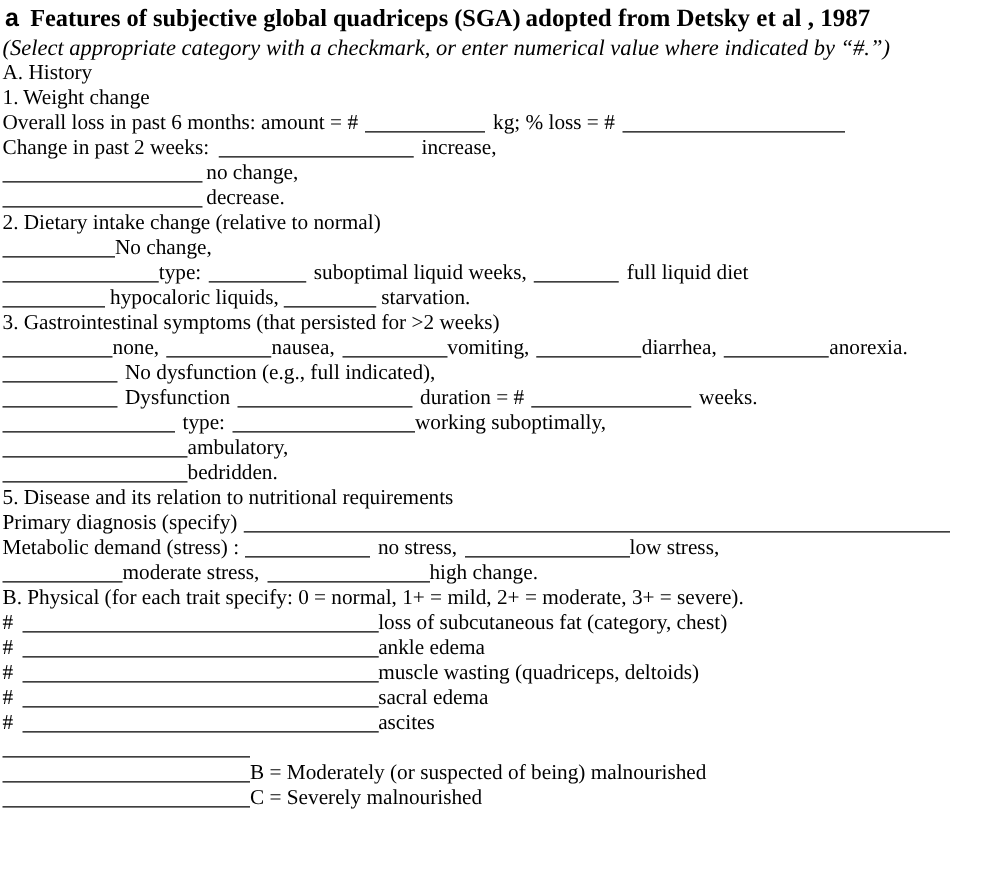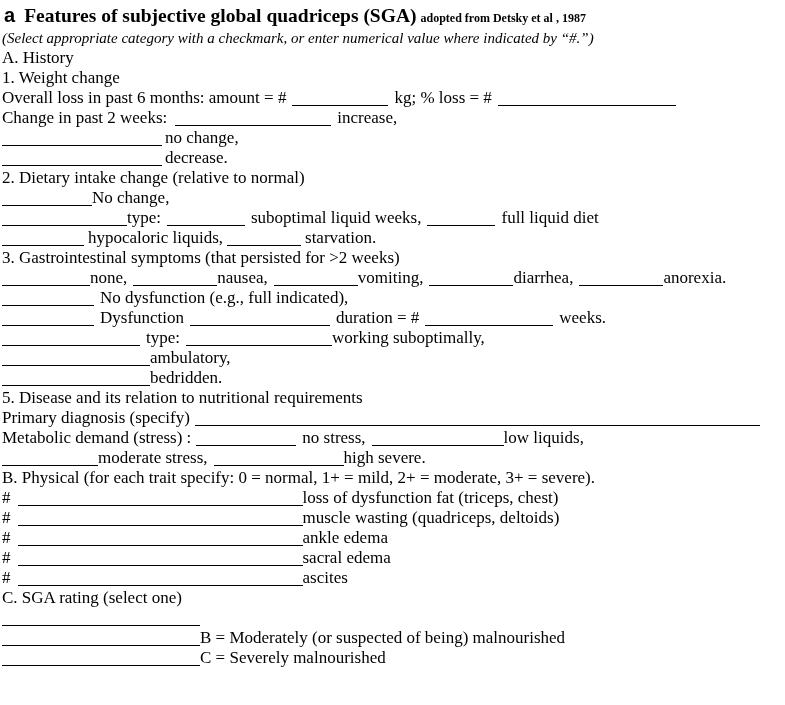--- a/index.html
+++ b/index.html
@@ -38,27 +38,27 @@
   }
   .title-main {
     font-family: "Liberation Serif", "DejaVu Serif", serif;
     font-weight: bold;
     font-size: 19.5px;
     margin-left: 9px;
   }
   .title-sub {
     font-family: "Liberation Serif", "DejaVu Serif", serif;
     font-weight: bold;
-    font-size: 12px;
+    font-size: 20px;
     margin-left: 4px;
   }
 
   .subtitle {
     font-style: italic;
-    font-size: 15px;
+    font-size: 18px;
     line-height: 20px;
     padding-left: 2px;
     white-space: nowrap;
   }
 
   
   .body {
     font-size: 17px;
     line-height: 20px;
     padding-left: 2px;
@@ -160,50 +160,49 @@
       <span class="blank" style="width:148px"></span><span>bedridden.</span>
     </div>
 
     <div class="ln">5. Disease and its relation to nutritional requirements</div>
 
     <div class="ln">
       <span>Primary diagnosis (specify)</span><span class="sp" style="width:5px"></span><span class="full-rule" style="width:565px"></span>
     </div>
 
     <div class="ln">
-      <span>Metabolic demand (stress) :</span><span class="sp" style="width:5px"></span><span class="blank" style="width:100px"></span><span class="sp" style="width:6px"></span><span>no stress,</span><span class="sp" style="width:6px"></span><span class="blank" style="width:132px"></span><span>low liquids,</span>
-    </div>
-
-    <div class="ln">
-      <span class="blank" style="width:96px"></span><span>moderate stress,</span><span class="sp" style="width:6px"></span><span class="blank" style="width:130px"></span><span>high severe.</span>
+      <span>Metabolic demand (stress) :</span><span class="sp" style="width:5px"></span><span class="blank" style="width:100px"></span><span class="sp" style="width:6px"></span><span>no stress,</span><span class="sp" style="width:6px"></span><span class="blank" style="width:132px"></span><span>low stress,</span>
+    </div>
+
+    <div class="ln">
+      <span class="blank" style="width:96px"></span><span>moderate stress,</span><span class="sp" style="width:6px"></span><span class="blank" style="width:130px"></span><span>high change.</span>
     </div>
 
     <div class="ln">B. Physical (for each trait specify: 0 = normal, 1+ = mild, 2+ = moderate, 3+ = severe).</div>
 
     <div class="ln">
-      <span>#</span><span class="sp" style="width:7px"></span><span class="blank" style="width:285px"></span><span>loss of dysfunction fat (triceps, chest)</span>
+      <span>#</span><span class="sp" style="width:7px"></span><span class="blank" style="width:285px"></span><span>loss of subcutaneous fat (category, chest)</span>
+    </div>
+
+    <div class="ln">
+      <span>#</span><span class="sp" style="width:7px"></span><span class="blank" style="width:285px"></span><span>ankle edema</span>
     </div>
 
     <div class="ln">
       <span>#</span><span class="sp" style="width:7px"></span><span class="blank" style="width:285px"></span><span>muscle wasting (quadriceps, deltoids)</span>
     </div>
 
     <div class="ln">
-      <span>#</span><span class="sp" style="width:7px"></span><span class="blank" style="width:285px"></span><span>ankle edema</span>
-    </div>
-
-    <div class="ln">
       <span>#</span><span class="sp" style="width:7px"></span><span class="blank" style="width:285px"></span><span>sacral edema</span>
     </div>
 
     <div class="ln">
       <span>#</span><span class="sp" style="width:7px"></span><span class="blank" style="width:285px"></span><span>ascites</span>
     </div>
 
-    <div class="ln">C. SGA rating (select one)</div>
 
     <div class="ln">
       <span class="blank" style="width:198px"></span>
     </div>
 
     <div class="ln">
       <span class="blank" style="width:198px"></span><span>B = Moderately (or suspected of being) malnourished</span>
     </div>
 
     <div class="ln">

